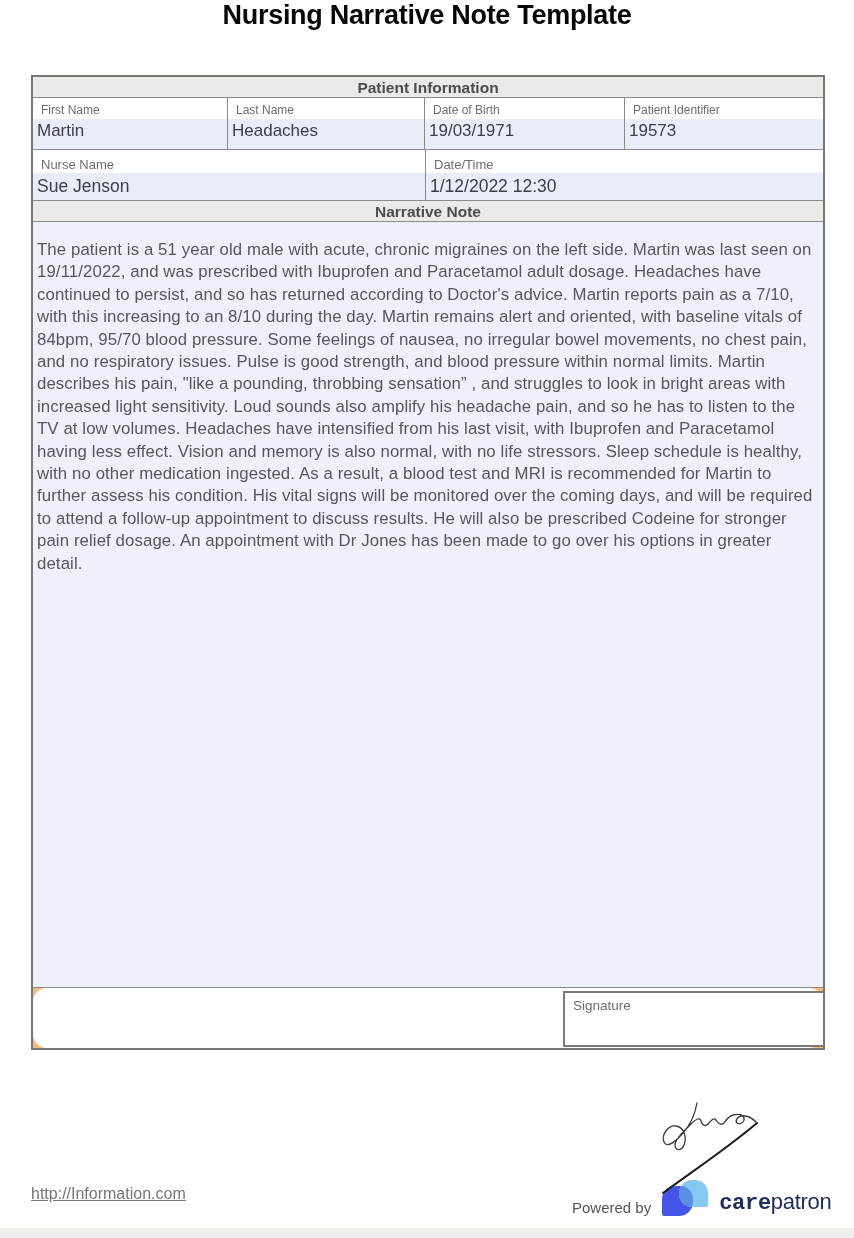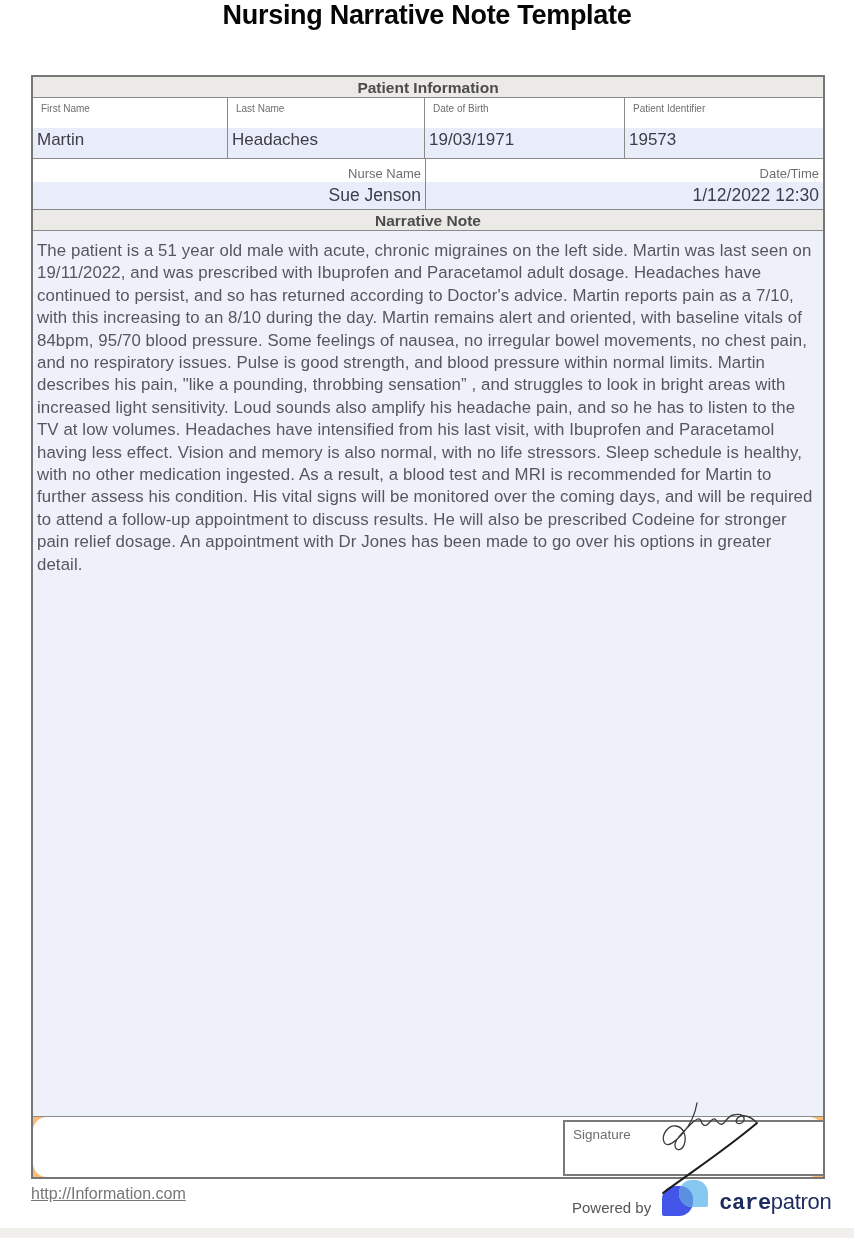--- a/index.html
+++ b/index.html
@@ -22,37 +22,37 @@
   .doc-table {
     position:absolute; left:31px; top:75px; width:794px;
     border:2px solid #767676; background:#fdba74;
   }
   .section-header {
     height:21px; background:#eceae6; border-bottom:1px solid #8a8a8a;
     text-align:center; font-weight:700; font-size:15.5px; line-height:21px; color:#4c4c4c;
   }
   .frow { display:grid; border-bottom:1px solid #8a8a8a; }
   .cols4 { grid-template-columns:195px 197px 200px 1fr; }
-  .cols2 { grid-template-columns:393px 1fr;text-align:right; }
+  .cols2 { grid-template-columns:393px 1fr; }
   .cell { border-right:1px solid #8a8a8a; }
   .cell:last-child { border-right:none; }
   .cell .lbl {
-    background:#ffffff; color:#6e6e6e; font-size:10px;
-    padding:5px 4px 2px 8px; height:30px;
+    background:#ffffff; color:#6e6e6e; font-size:12px;
+    padding:5px 4px 2px 8px; height:21px;
   }
   .cell .val {
     background:#e9edfa; color:#3d3d49; font-size:17px;
     padding:1px 4px 2px 4px; height:30px; line-height:22px;
   }
   .frow.r2 .cell .lbl { height:23px; padding-top:7px; font-size:13px; }
   .frow.r2 .cell .val { height:27px; font-size:17.5px; line-height:25px; }
 
   .narrative {
-    height:886px; background:#eff1fa; border-bottom:1px solid #8a8a8a;
-    padding:9px 10px 0 4px;
+    height:766px; background:#eff1fa; border-bottom:1px solid #8a8a8a;
+    padding:17px 10px 0 4px;
   }
   .narrative p {
     margin:0; color:#56565f; font-size:16.8px; line-height:22.4px; letter-spacing:0.1px;
   }
 
   .sig-row { height:60px; background:#ffffff; position:relative;border-radius:14px; }
   .sig-box {
     position:absolute; top:3px; right:0; width:260px; height:56px;
     border:2px solid #7a7a7a; border-right:none; background:#ffffff;
   }

